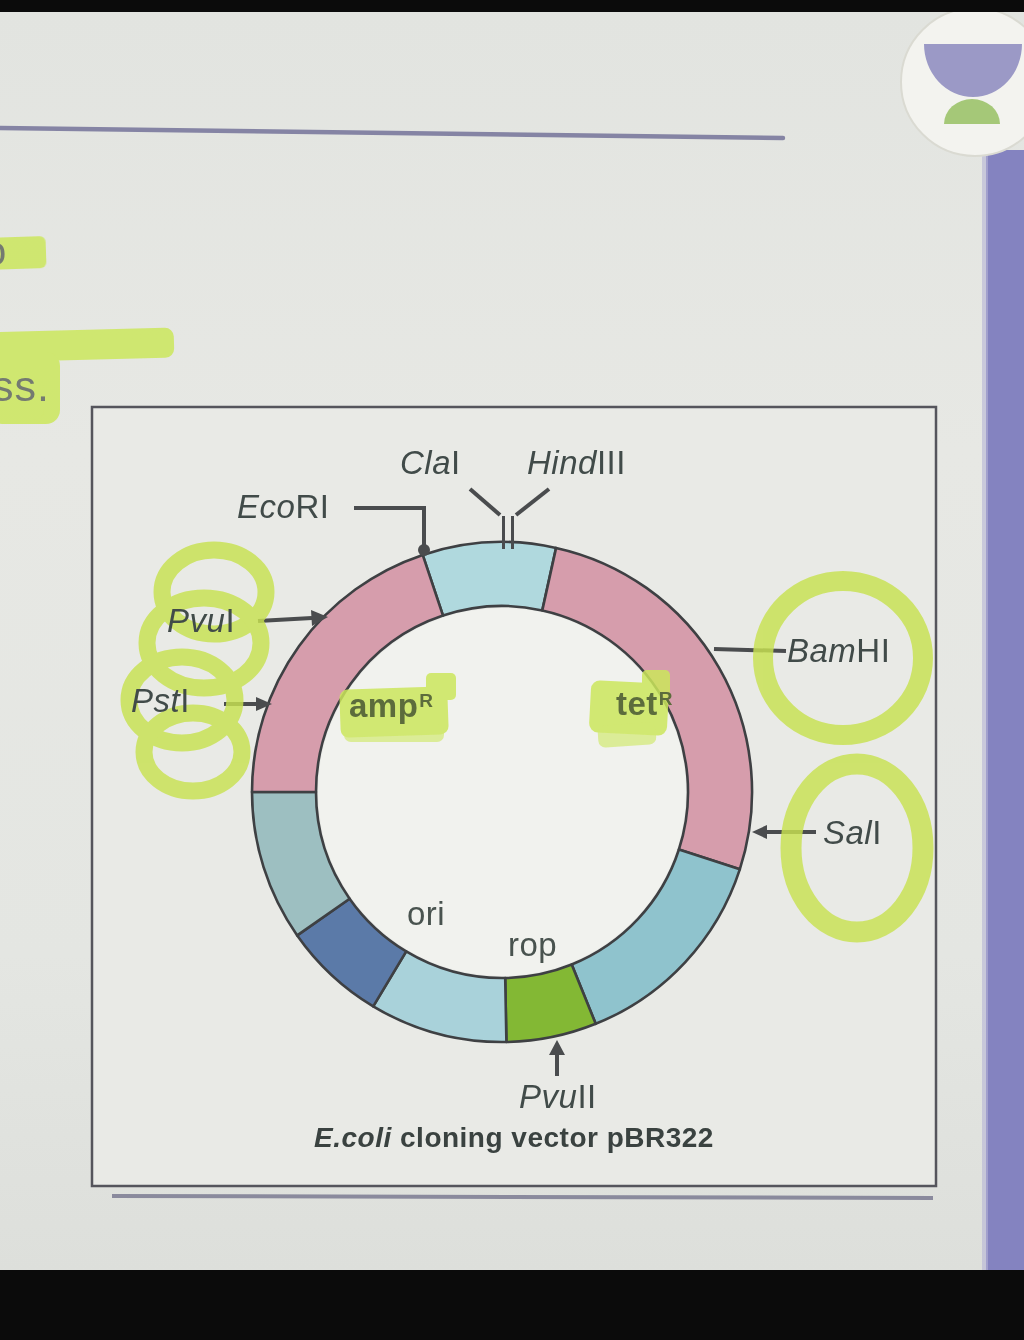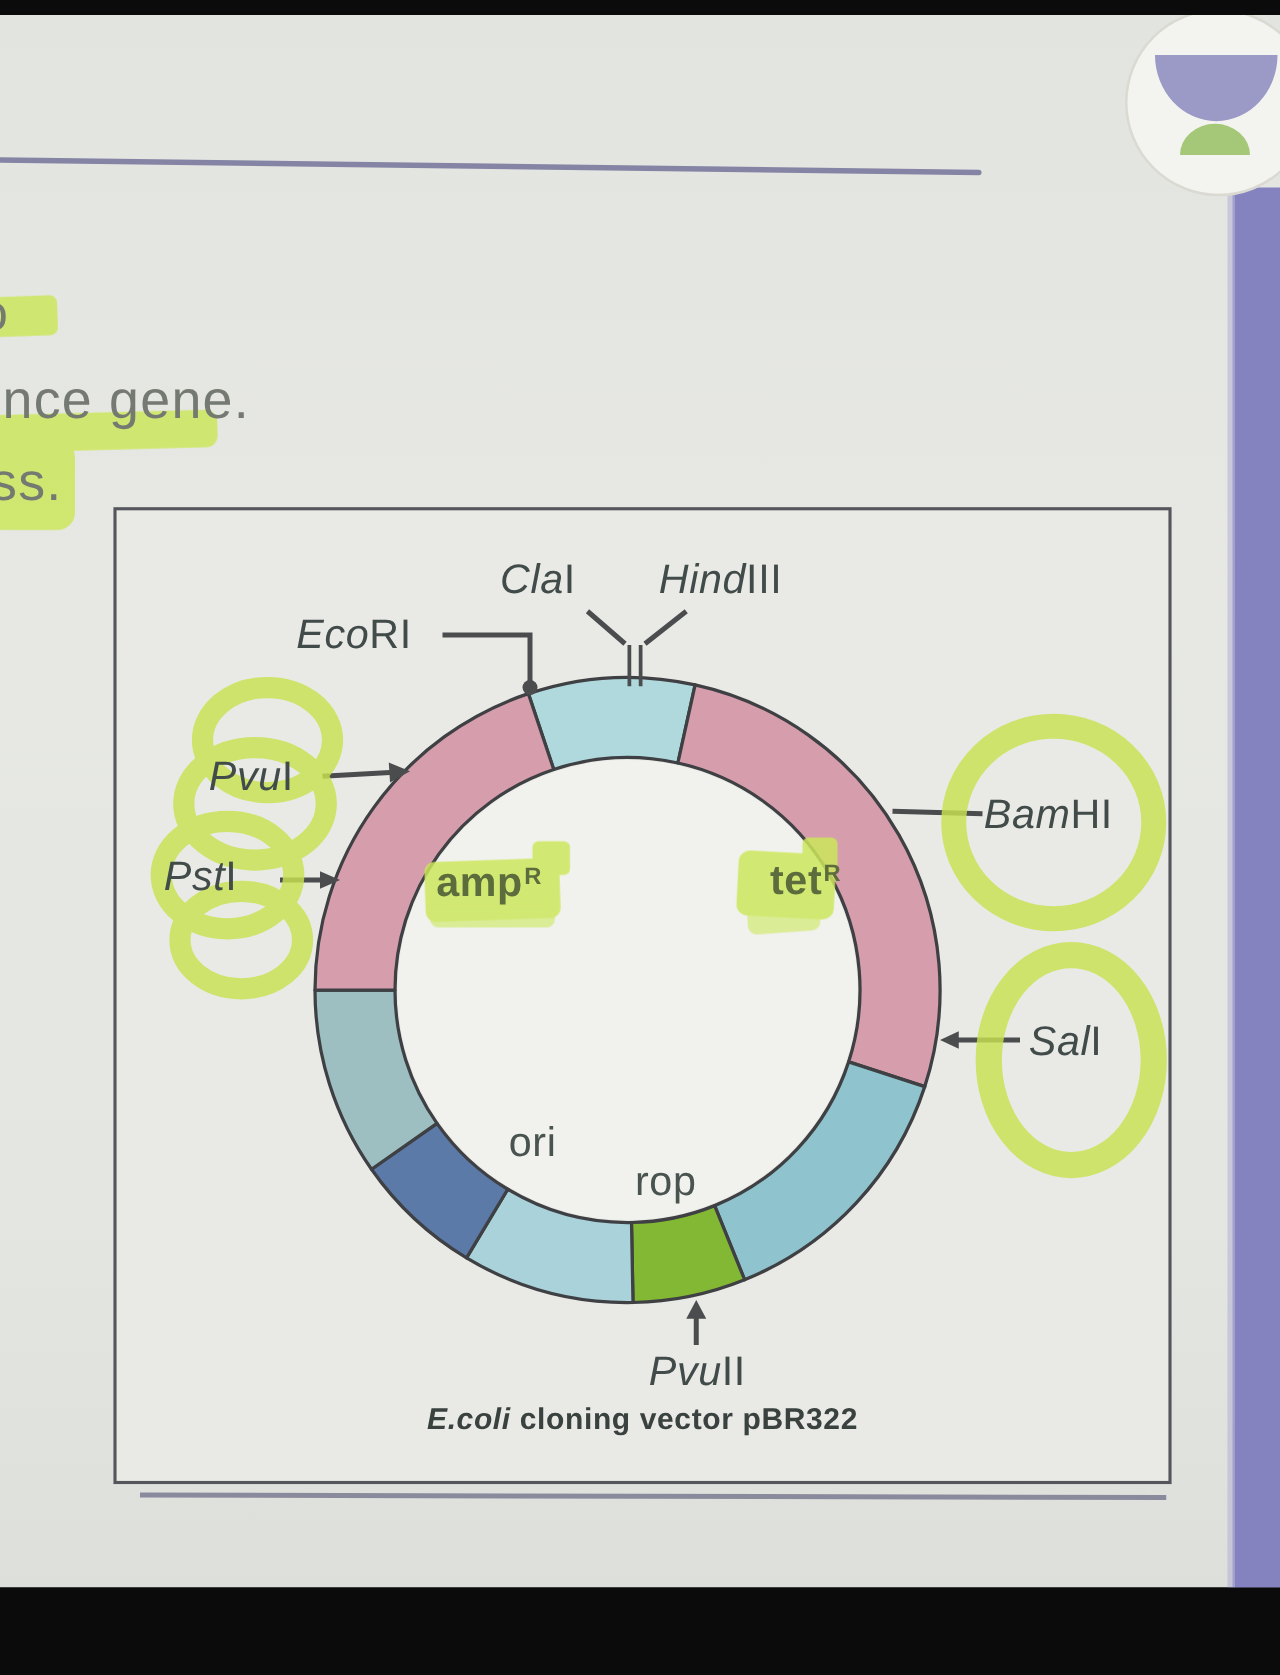--- a/index.html
+++ b/index.html
@@ -12,21 +12,21 @@
         background:linear-gradient(180deg,#e2e4e0 0%,#e7e8e4 35%,#e4e6e2 75%,#dddfdb 100%);}
   svg.art{position:absolute;left:0;top:0;}
   .lbl{position:absolute;color:#414b49;font-size:33px;line-height:1.05;white-space:nowrap;
        font-weight:500;letter-spacing:.5px;}
   .lbl .it{font-style:italic;}
   .lbl sup{font-size:19px;position:relative;top:2px;left:1px;}
   .gene{color:#5c6c3c;font-weight:600;}
   .plasmid-name{font-size:38px;text-align:center;width:180px;color:#49524f;font-weight:500;}
   .inner-gene{color:#49534f;font-weight:500;}
   .caption{position:absolute;left:114px;top:1122px;width:800px;text-align:center;
-           font-size:24px;font-weight:700;color:#3a4240;letter-spacing:.5px;}
+           font-size:28px;font-weight:700;color:#3a4240;letter-spacing:.5px;}
   .caption .it{font-style:italic;}
   .pagetext{position:absolute;color:#747a71;font-size:43px;font-weight:500;
             letter-spacing:1px;white-space:nowrap;}
 </style>
 </head>
 <body>
 
 <div class="screen">
   <div class="page">
 
@@ -104,23 +104,20 @@
         <rect x="-14" y="225" width="60" height="32" rx="6" transform="rotate(-2 16 241)"></rect>
         <rect x="-12" y="318" width="186" height="30" rx="9" transform="rotate(-1.5 80 333)"></rect>
         <rect x="-12" y="340" width="72" height="72" rx="14"></rect>
         <rect x="-14" y="366" width="58" height="42" rx="10"></rect>
       </g>
     </svg>
 
     <div class="pagetext" style="left:-16px;top:217px;font-size:40px;">
       <span>o</span>
     </div>
-    <div class="pagetext" style="left:2px;top:284px;">
-      <span>nce gene.</span>
-    </div>
     <div class="pagetext" style="left:-8px;top:350px;">
       <span>ss.</span>
     </div>
 
     <div class="lbl" style="left:400px;top:434px;">
       <span class="it">Cla</span><span>I</span>
     </div>
     <div class="lbl" style="left:527px;top:434px;">
       <span class="it">Hind</span><span>III</span>
     </div>

